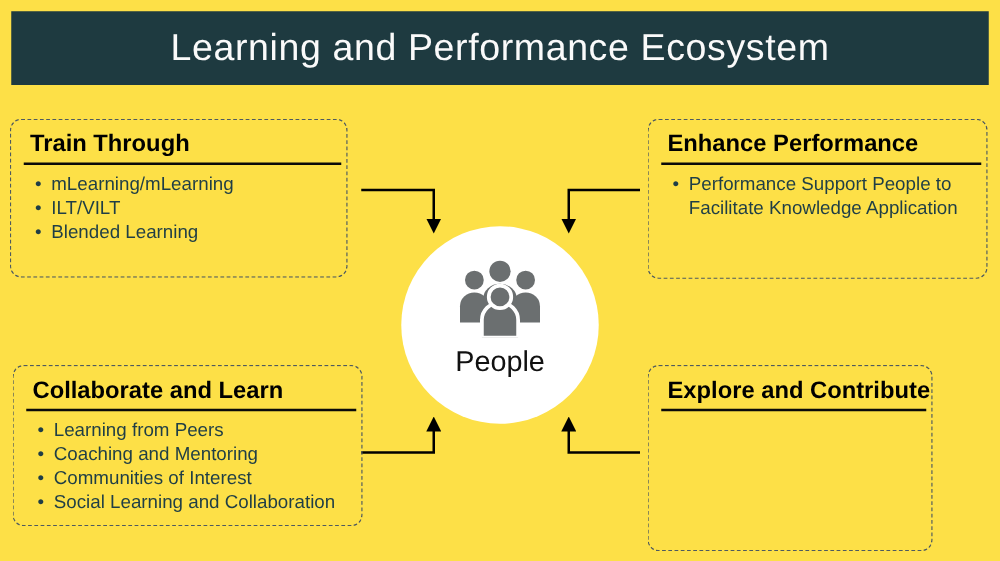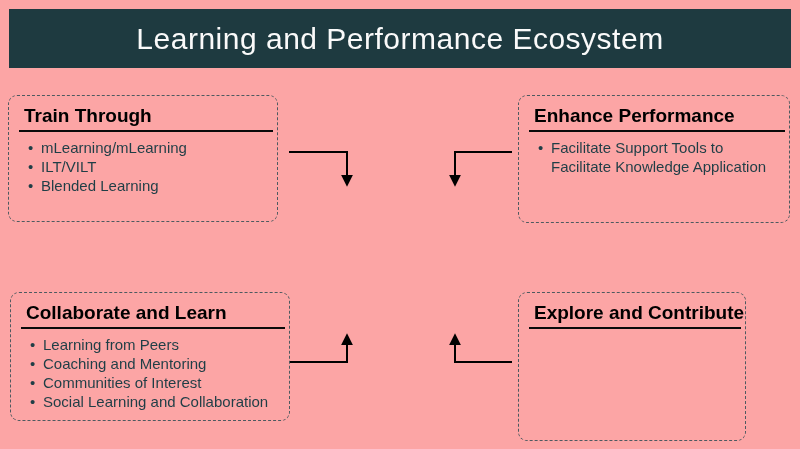--- a/index.html
+++ b/index.html
@@ -1,19 +1,19 @@
 <!DOCTYPE html>
 <html><head>
 <meta charset="utf-8">
 <style>
   html,body{margin:0;padding:0;}
   .canvas{
     position:relative;
     width:800px;height:449px;
-    background:#fca5a5;
+    background:#fde047;
     font-family:"Liberation Sans", sans-serif;
     overflow:hidden;
   }
   .header{
     position:absolute;left:9px;top:9px;width:782px;height:59px;
     background:#1e3a40;
     display:flex;align-items:center;justify-content:center;
   }
   .header span{
     color:#fafafa;font-size:30px;font-weight:400;letter-spacing:.5px;
@@ -97,34 +97,49 @@
         <li>mLearning/mLearning</li>
         <li>ILT/VILT</li>
         <li>Blended Learning</li>
       </ul>
   </div>
 
   <div class="dbox tr">
     <div class="box-title">Enhance Performance</div>
     <div class="rule"></div>
     <ul>
-        <li>Facilitate Support Tools to Facilitate Knowledge Application</li>
+        <li>Performance Support People to Facilitate Knowledge Application</li>
       </ul>
   </div>
 
   <div class="dbox bl">
     <div class="box-title">Collaborate and Learn</div>
     <div class="rule"></div>
     <ul>
         <li>Learning from Peers</li>
         <li>Coaching and Mentoring</li>
         <li>Communities of Interest</li>
         <li>Social Learning and Collaboration</li>
       </ul>
   </div>
 
   <div class="dbox br">
     <div class="box-title">Explore and Contribute</div>
     <div class="rule"></div>
   </div>
 
+  <div class="circle">
+    <svg class="icon" width="66" height="64" viewBox="0 0 64 64" xmlns="http://www.w3.org/2000/svg">
+      <g fill="#6b6f70">
+        <circle cx="11.5" cy="18" r="7.5"></circle>
+        <path d="M0 52 L0 39 A11.5 11 0 0 1 23 39 L23 52 Z"></path>
+        <circle cx="52.5" cy="18" r="7.5"></circle>
+        <path d="M41 52 L41 39 A11.5 11 0 0 1 64 39 L64 52 Z"></path>
+        <circle cx="32" cy="11" r="8.5"></circle>
+        <path d="M18.5 50 L18.5 33 A13.5 12 0 0 1 45.5 33 L45.5 50 Z"></path>
+        <path d="M17.5 64 L17.5 50 A14.5 14 0 0 1 46.5 50 L46.5 64 Z" stroke="#ffffff" stroke-width="3"></path>
+        <circle cx="32" cy="31.5" r="9" stroke="#ffffff" stroke-width="3"></circle>
+      </g>
+    </svg>
+    <div class="label">People</div>
+  </div>
 
 </div>
 
 </body></html>

